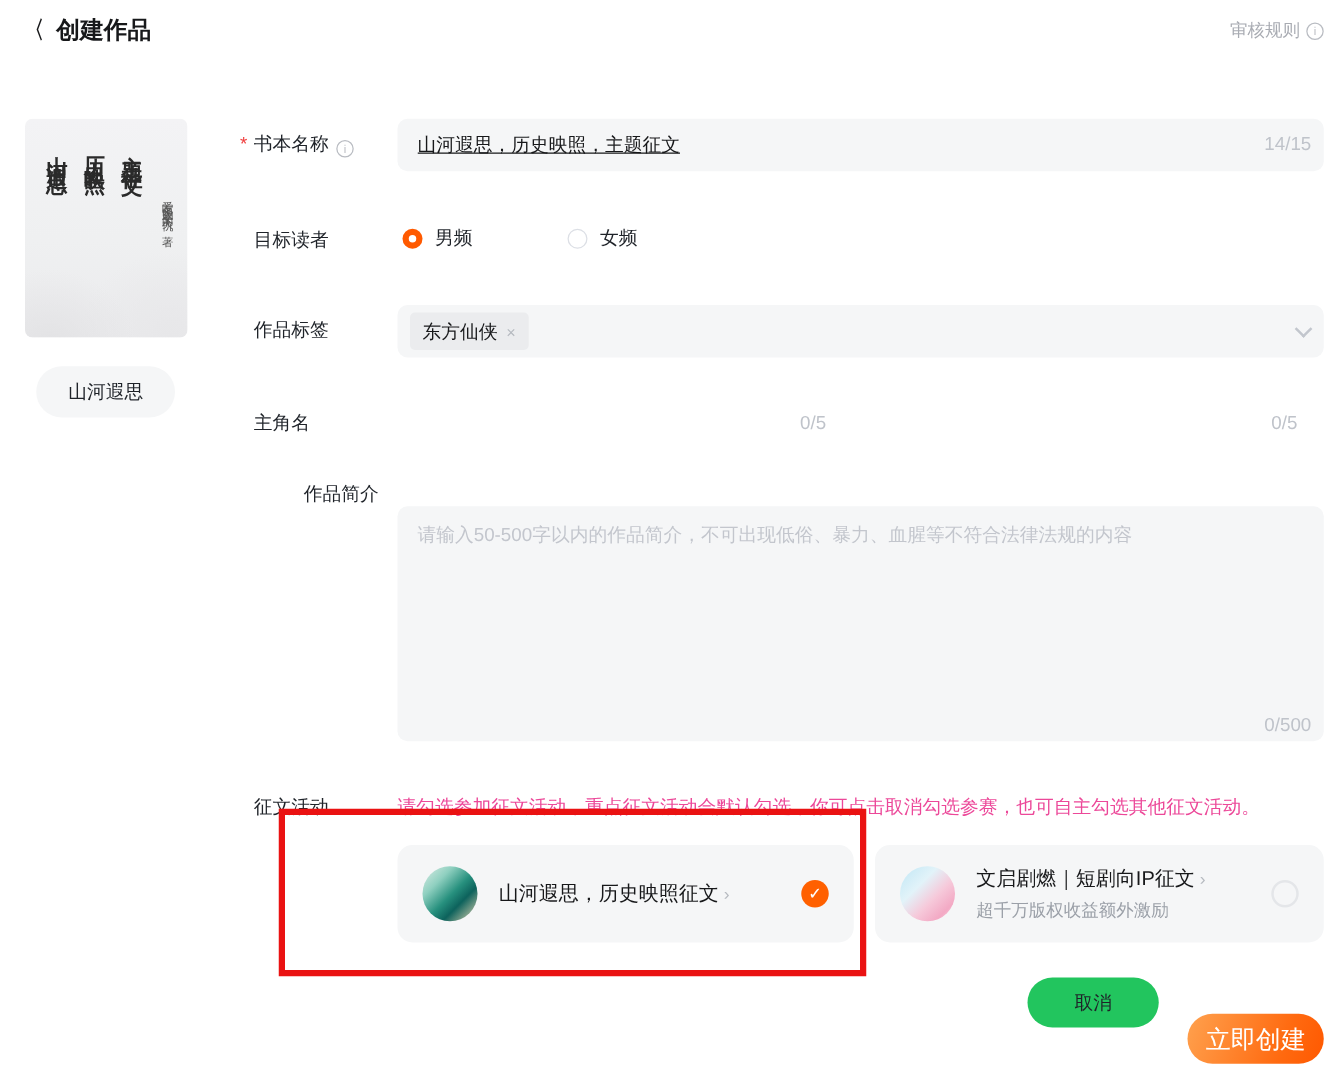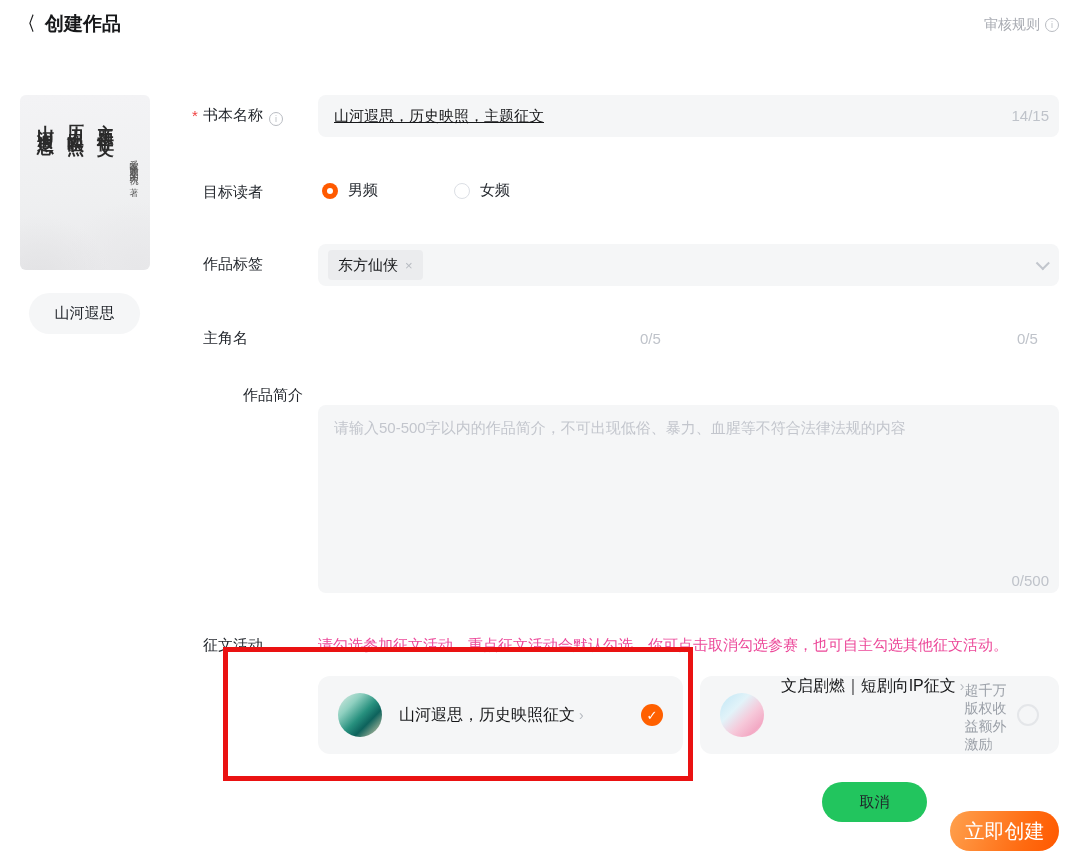--- a/index.html
+++ b/index.html
@@ -148,21 +148,21 @@
   <div class="contest-hint">请勾选参加征文活动，重点征文活动会默认勾选，你可点击取消勾选参赛，也可自主勾选其他征文活动。</div>
 
   <div class="card card1">
     <span class="avatar av1"></span>
     <span class="card-title"><span>山河遐思，历史映照征文</span><span class="title-chev">›</span></span>
     <span class="chk on">✓</span>
   </div>
 
   <div class="card card2">
     <span class="avatar av2"></span>
-    <span style="display:flex; flex-direction:row;">
+    <span style="display:flex; flex-direction:column;">
       <span class="card-title"><span>文启剧燃｜短剧向IP征文</span><span class="title-chev">›</span></span>
       <span class="card-sub">超千万版权收益额外激励</span>
     </span>
     <span class="chk off"></span>
   </div>
 
   <div class="annotation"></div>
 
   <button class="btn-cancel">取消</button>
   <button class="btn-create">立即创建</button>

